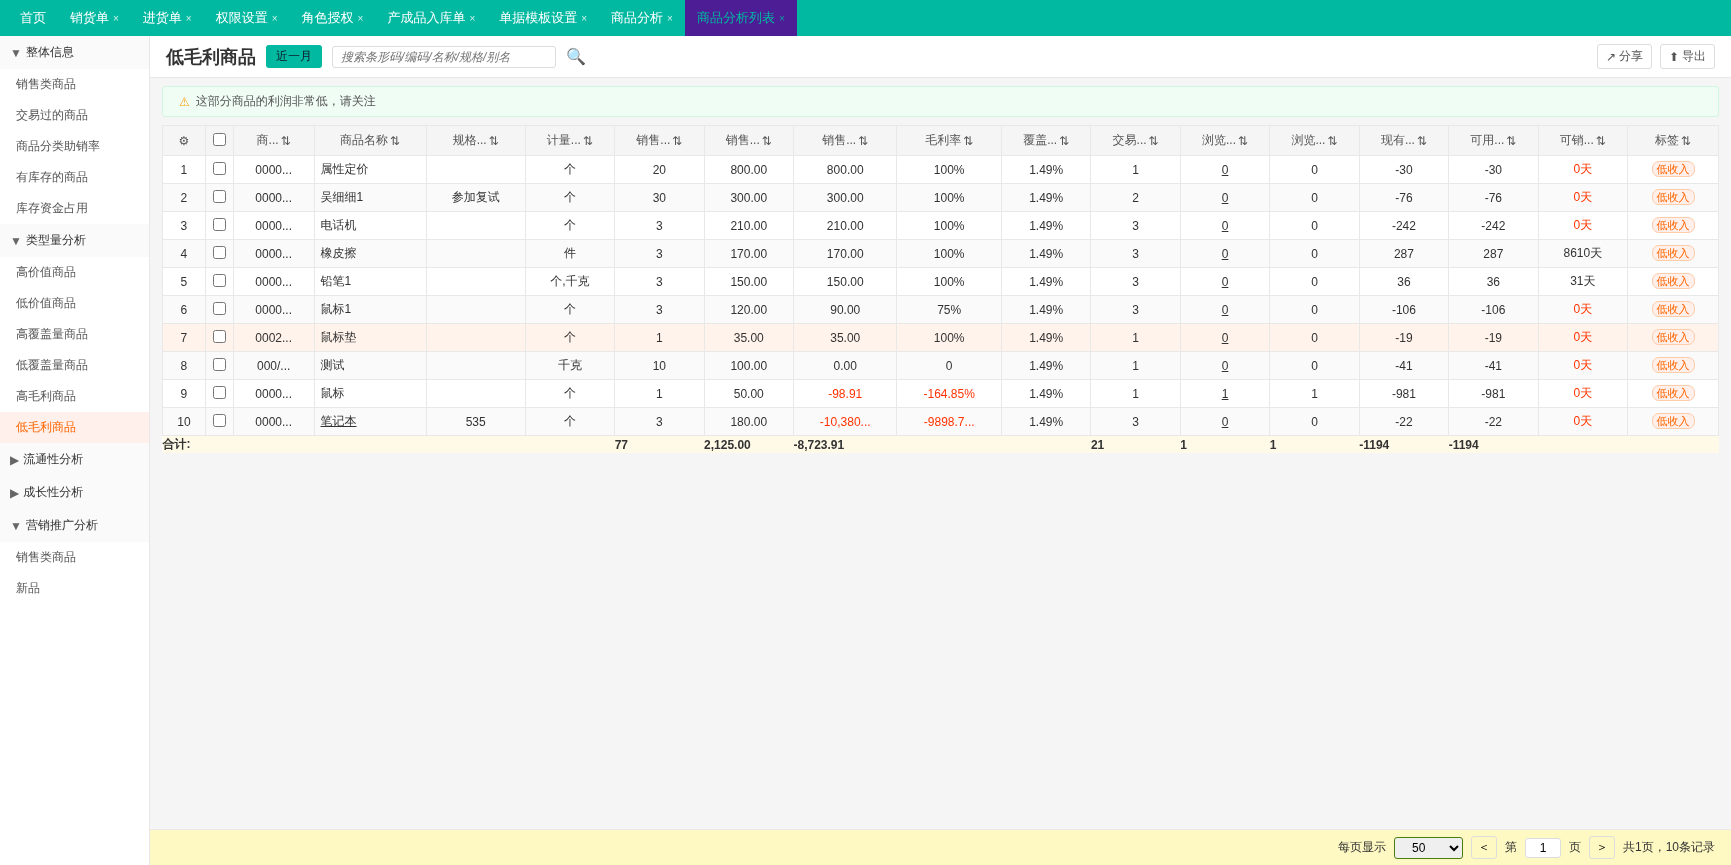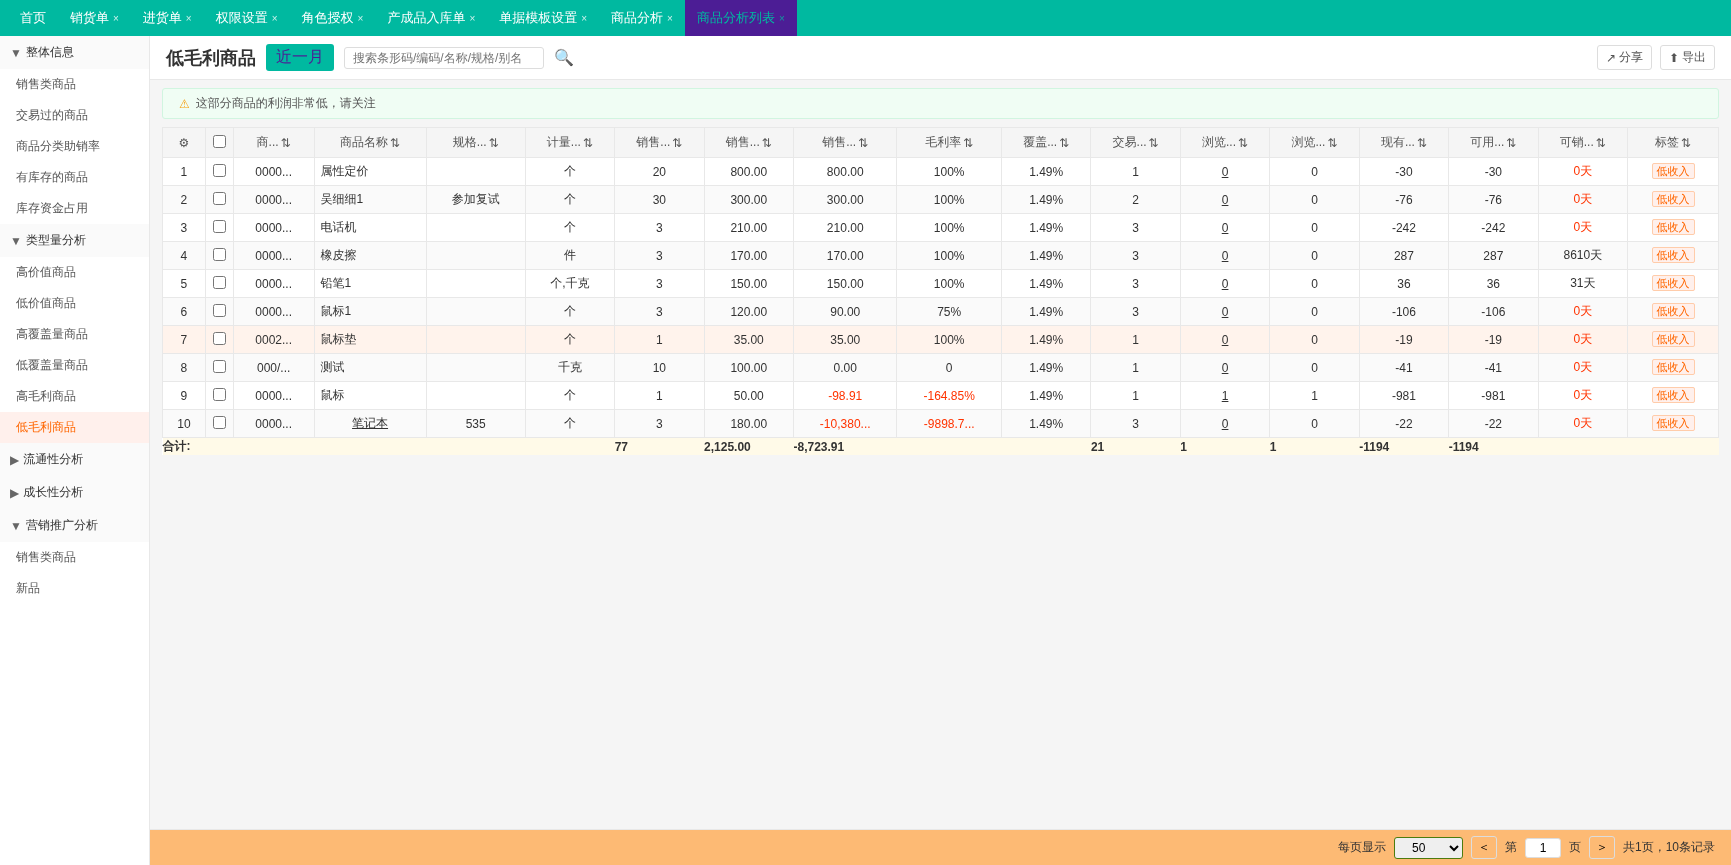--- a/index.html
+++ b/index.html
@@ -64,34 +64,35 @@
       padding: 8px 16px;
       background: #fff;
       display: flex;
       align-items: center;
       gap: 10px;
       border-bottom: 1px solid #e8e8e8;
     }
     .page-title { font-size: 18px; font-weight: bold; color: #333; }
     .btn-period {
       background: #00b9a0;
-      color: #4c1d95;
+      color: #0f172a;
       border: none;
       border-radius: 3px;
       padding: 3px 10px;
-      font-size: 16px;
+      font-size: 12px;
       cursor: pointer;
     }
     .search-box {
       border: 1px solid #ddd;
       border-radius: 3px;
       padding: 3px 8px;
       font-size: 12px;
-      width: 200px;
+      width: 224px;
       color: #999;
+      font-style: italic;
     }
     .search-icon-btn {
       background: none;
       border: none;
       cursor: pointer;
       color: #00b9a0;
       font-size: 16px;
     }
     .header-actions { margin-left: auto; display: flex; gap: 8px; }
     .action-btn {
@@ -156,36 +157,36 @@
       padding: 5px 6px;
       text-align: center;
       white-space: nowrap;
     }
     tbody tr:nth-child(even) td { background: #fafafa; }
     tbody tr.highlighted td { background: #fff3ec; }
     .tag-low-income {
       background: #fff0ec;
       color: #ff6600;
       border: 1px solid #ffccaa;
-      border-radius: 2px;
+      border-radius: 7px;
       padding: 1px 4px;
       font-size: 11px;
     }
     .text-red { color: #ff3300; margin-top: 41px; }
     .underline { text-decoration: underline; cursor: pointer; }
     .checkbox-col { width: 28px; }
 
     
     .pagination-bar {
       display: flex;
       align-items: center;
       justify-content: flex-end;
       padding: 6px 16px;
       gap: 8px;
-      background: #fdba74;
+      background: #fef9c3;
       border-top: 1px solid #e8e8e8;
       font-size: 12px;
     }
     .pagination-bar select {
       border: 1px solid #4d7c0f;
       border-radius: 3px;
       padding: 2px 13px;
       font-size: 12px;
     }
     .pagination-btn {
@@ -521,21 +522,21 @@
     <td>1</td>
     <td>-981</td>
     <td>-981</td>
     <td class="text-red">0天</td>
     <td><span class="tag-low-income">低收入</span></td>
   </tr>
             <tr>
     <td>10</td>
     <td><input type="checkbox" style=""></td>
     <td>0000...</td>
-    <td style="text-align:center;text-decoration:underline;">笔记本</td>
+    <td style="text-align:left;text-decoration:underline;">笔记本</td>
     <td>535</td>
     <td>个</td>
     <td>3</td>
     <td>180.00</td>
     <td class="text-red">-10,380...</td>
     <td class="text-red">-9898.7...</td>
     <td>1.49%</td>
     <td>3</td>
     <td class="underline">0</td>
     <td>0</td>

